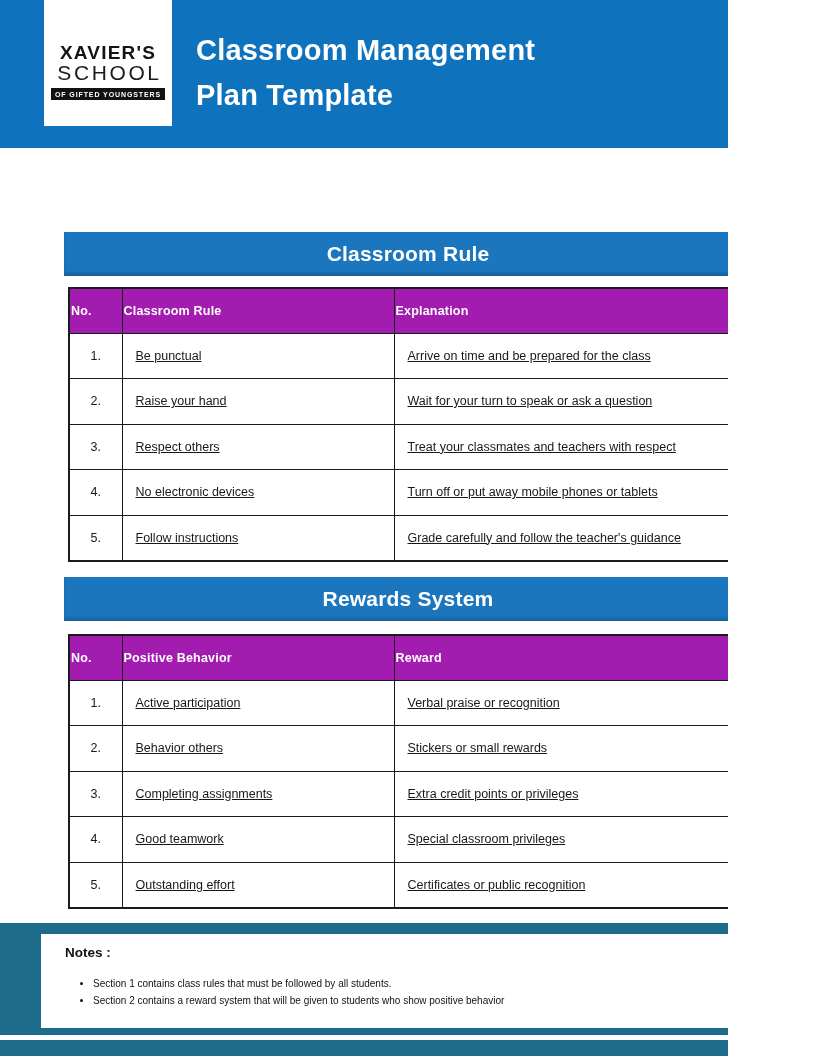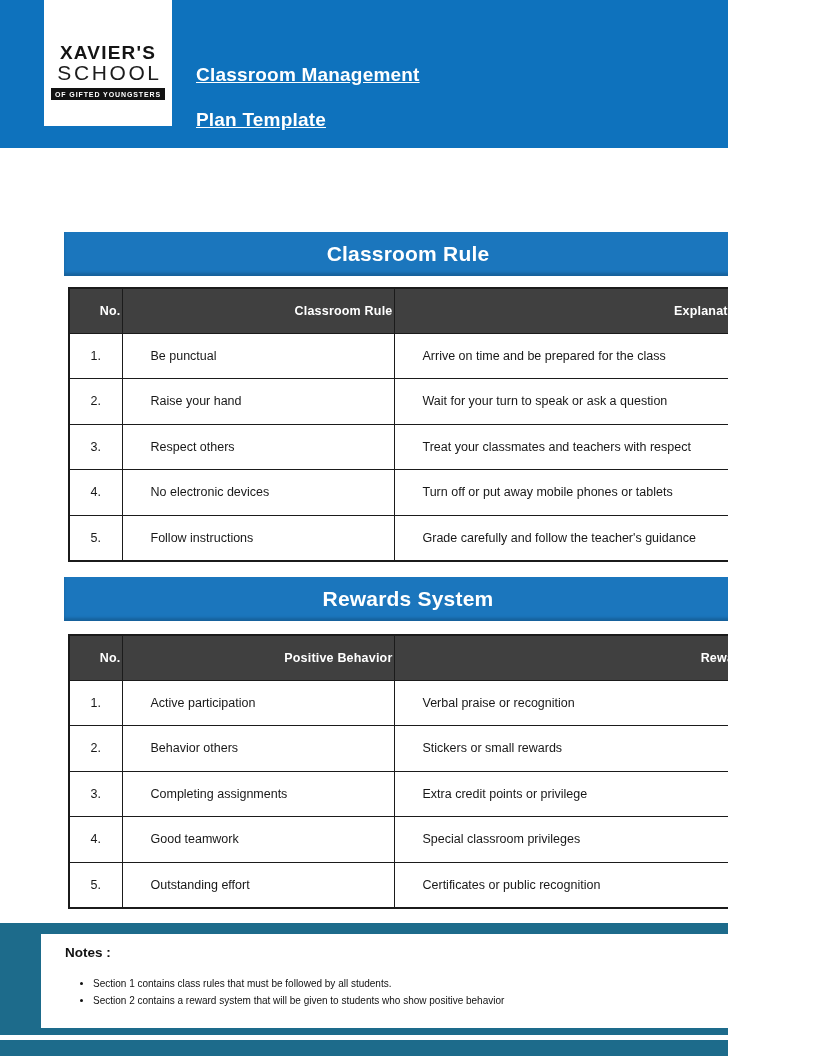--- a/index.html
+++ b/index.html
@@ -41,23 +41,23 @@
   }
   .logo-band {
     margin-top: 4px;
     background: #121212; color: #ffffff;
     font-size: 7px; font-weight: bold;
     letter-spacing: 0.9px;
     padding: 3px 4px 2px 4px;
     white-space: nowrap;
   }
   .doc-title {
-    position: absolute; left: 196px; top: 52px;
-    color: #ffffff; font-size: 19px; font-weight: bold;
-    line-height: 45px; letter-spacing: 0.2px; text-decoration: underline;
+    position: absolute; left: 196px; top: 28px;
+    color: #ffffff; font-size: 29px; font-weight: bold;
+    line-height: 45px; letter-spacing: 0.2px;
   }
 
   
   .info-row {
     position: absolute; top: 177px; left: 0;
     width: 816px; height: 18px;
     font-size: 12.5px; color: #111111;
   }
   .info-item { position: absolute; white-space: nowrap; }
   .info-item--teacher { left: 66px; }
@@ -87,35 +87,35 @@
     table-layout: fixed;
   }
   .plan-table--rules   { top: 287px; }
   .plan-table--rewards { top: 634px; }
   .plan-table th, .plan-table td {
     border: 1px solid #1b1b1b;
     box-sizing: border-box;
   }
   .plan-table { border: 2px solid #1b1b1b; }
   .plan-table th {
-    background: #404040; color: #ffffff;
+    background: #a21caf; color: #ffffff;
     font-size: 12.5px; font-weight: bold;
-    height: 45px; text-align: right;
+    height: 45px; text-align: left;
     letter-spacing: 0.2px;
   }
   .plan-table td {
     height: 45.5px;
     font-size: 12.5px; color: #181818;
     background: #ffffff;
   }
   .col-num  { width: 53px; }
   .col-mid  { width: 272px; }
   .col-wide { width: 355px; }
   td.cell-num  { text-align: center; }
-  td.cell-text { padding-left: 28px; }
+  td.cell-text { padding-left: 13px; text-decoration: underline; }
 
   
   .notes-section {
     position: absolute; top: 923px; left: 0;
     width: 816px; height: 112px;
     background: #1D6B8B;
   }
   .notes-box {
     position: absolute; left: 41px; top: 11px;
     width: 734px; height: 94px;
@@ -220,21 +220,21 @@
         <td class="cell-text">Verbal praise or recognition</td>
       </tr>
       <tr>
         <td class="cell-num">2.</td>
         <td class="cell-text">Behavior others</td>
         <td class="cell-text">Stickers or small rewards</td>
       </tr>
       <tr>
         <td class="cell-num">3.</td>
         <td class="cell-text">Completing assignments</td>
-        <td class="cell-text">Extra credit points or privilege</td>
+        <td class="cell-text">Extra credit points or privileges</td>
       </tr>
       <tr>
         <td class="cell-num">4.</td>
         <td class="cell-text">Good teamwork</td>
         <td class="cell-text">Special classroom privileges</td>
       </tr>
       <tr>
         <td class="cell-num">5.</td>
         <td class="cell-text">Outstanding effort</td>
         <td class="cell-text">Certificates or public recognition</td>

